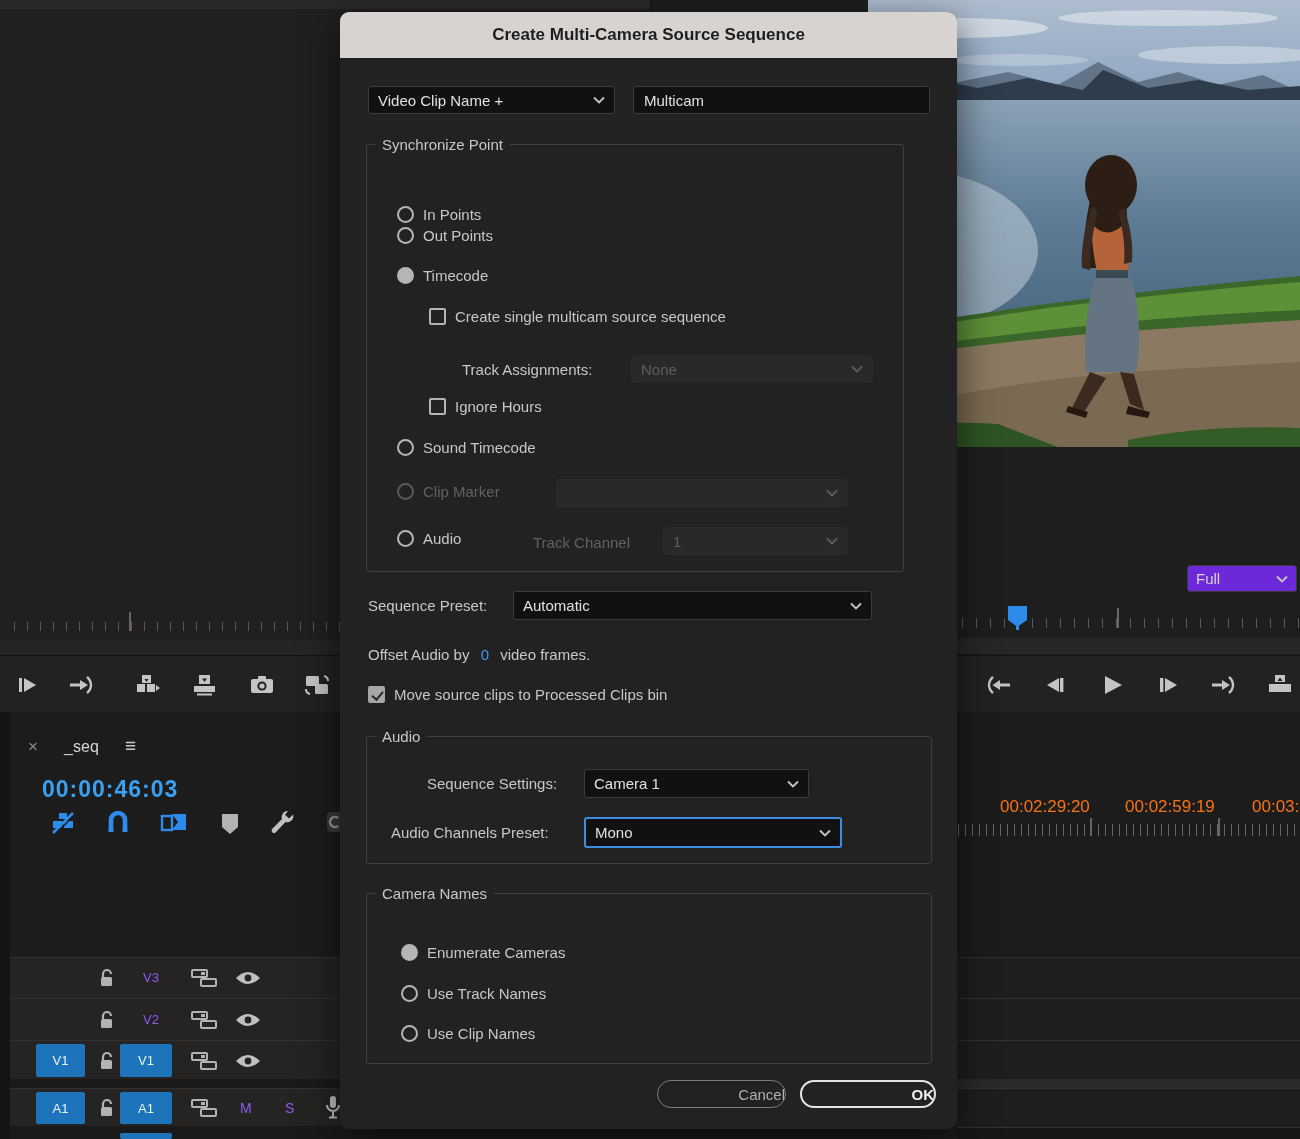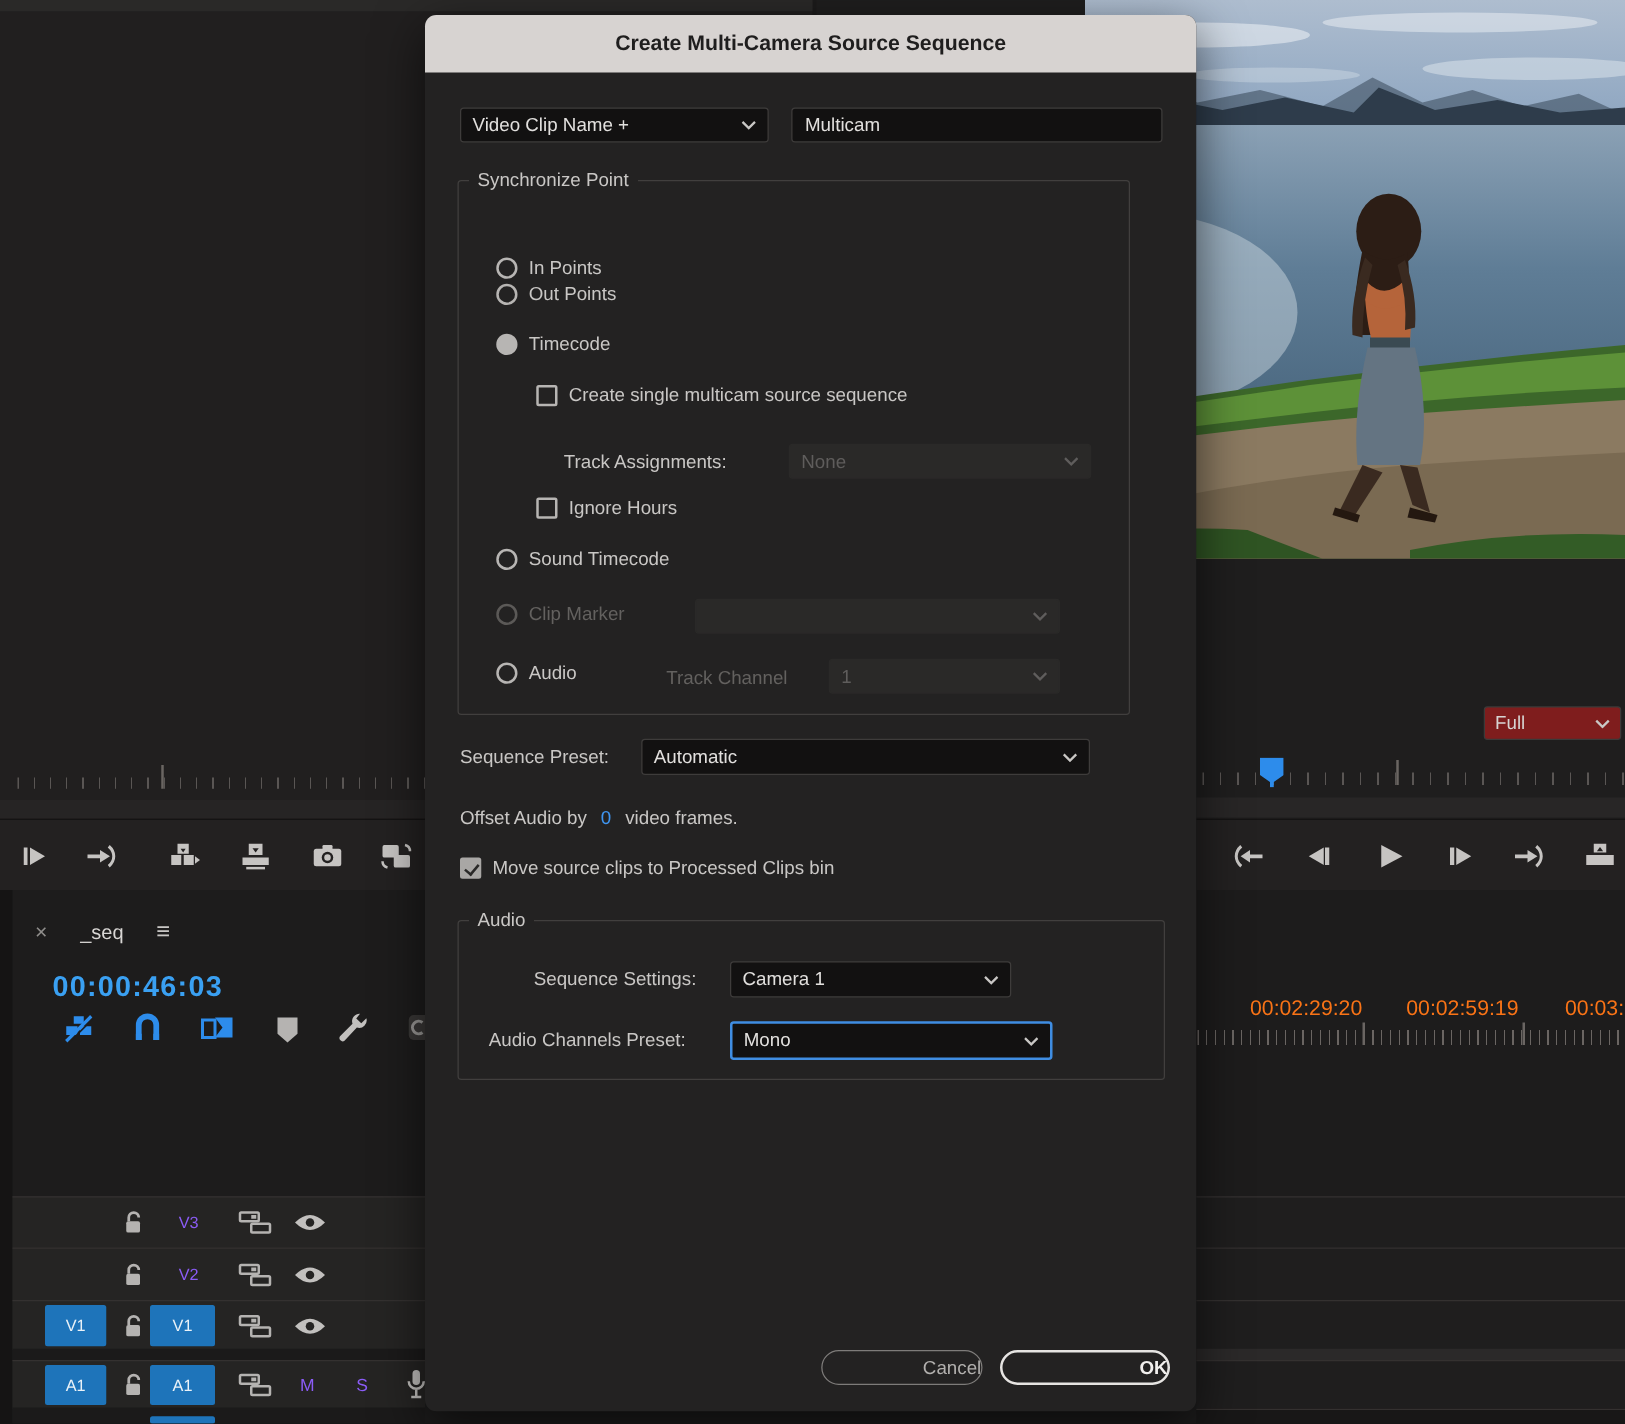--- a/index.html
+++ b/index.html
@@ -23,21 +23,21 @@
   .tabrow{position:absolute;color:#c7c5c3;font-size:15px;}
   .tc-big{position:absolute;color:#3aa0f2;font-size:23px;font-weight:bold;
     font-family:"Liberation Sans",sans-serif;letter-spacing:1px;}
   .trackrow{position:absolute;background:#252423;}
   .patch{position:absolute;background:#1e74ba;color:#eaf2f8;font-size:13px;
     display:flex;align-items:center;justify-content:center;border-radius:2px;}
   .tlabel{position:absolute;color:#8b5cf6;font-size:13px;}
   .rowicon{position:absolute;}
   .rowicon svg{display:block;}
   
-  .fulldd{position:absolute;background:#7f1d1d;border:1px solid #3c3a39;border-radius:3px;
+  .fulldd{position:absolute;background:#6d28d9;border:1px solid #3c3a39;border-radius:3px;
     color:#d6d4d2;font-size:15px;display:flex;align-items:center;justify-content:space-between;
     padding:0 8px;box-sizing:border-box;}
   .playhead{position:absolute;width:19px;height:24px;background:#2d8ceb;
     clip-path:polygon(0 0,100% 0,100% 58%,58% 82%,58% 100%,42% 100%,42% 82%,0 58%);}
   .ptime{position:absolute;color:#f97316;font-size:17px;}
   
   .dialog{position:absolute;left:340px;top:12px;width:617px;height:1117px;
     background:#232222;border-radius:9px;box-shadow:0 12px 40px rgba(0,0,0,.6);}
   .dlg-title{position:absolute;left:0;top:0;right:0;height:46px;background:#d7d3d1;
     border-radius:9px 9px 0 0;display:flex;align-items:center;justify-content:center;
@@ -434,21 +434,21 @@
         <span>Out Points</span>
       </div>
       <div class="optrow" style="left:30px;top:114px;">
         <span class="radio sel"></span>
         <span>Timecode</span>
       </div>
       <div class="optrow" style="left:62px;top:155px;">
         <span class="cb"></span>
         <span>Create single multicam source sequence</span>
       </div>
-      <div class="lbl" style="left:84px;top:208px;">Track Assignments:</div>
+      <div class="lbl" style="left:95px;top:208px;">Track Assignments:</div>
       <div class="dd disabled" style="left:264px;top:202px;width:242px;">
         <span>None</span>
         <svg class="chev" width="12" height="8" viewBox="0 0 12 8">
             <polyline points="1,1.5 6,6.5 11,1.5" fill="none" stroke="#5f5d5c" stroke-width="1.8"></polyline>
           </svg>
       </div>
       <div class="optrow" style="left:62px;top:245px;">
         <span class="cb"></span>
         <span>Ignore Hours</span>
       </div>
@@ -509,20 +509,35 @@
       </div>
       <div class="lbl" style="left:24px;top:79px;">Audio Channels Preset:</div>
       <div class="dd focus" style="left:217px;top:72px;width:258px;height:31px;">
         <span>Mono</span>
         <svg class="chev" width="12" height="8" viewBox="0 0 12 8">
             <polyline points="1,1.5 6,6.5 11,1.5" fill="none" stroke="#c9c7c5" stroke-width="1.8"></polyline>
           </svg>
       </div>
     </fieldset>
 
+    <fieldset class="grp" style="left:26px;top:873px;width:564px;height:177px;">
+      <legend>Camera Names</legend>
+      <div class="optrow" style="left:34px;top:42px;">
+        <span class="radio sel"></span>
+        <span>Enumerate Cameras</span>
+      </div>
+      <div class="optrow" style="left:34px;top:83px;">
+        <span class="radio"></span>
+        <span>Use Track Names</span>
+      </div>
+      <div class="optrow" style="left:34px;top:123px;">
+        <span class="radio"></span>
+        <span>Use Clip Names</span>
+      </div>
+    </fieldset>
 
     <div class="pillbtn cancel" style="left:317px;top:1068px;width:129px;">
       <span>Cancel</span>
     </div>
     <div class="pillbtn ok" style="left:460px;top:1068px;width:136px;">
       <span>OK</span>
     </div>
   </div>
 
 </div>

